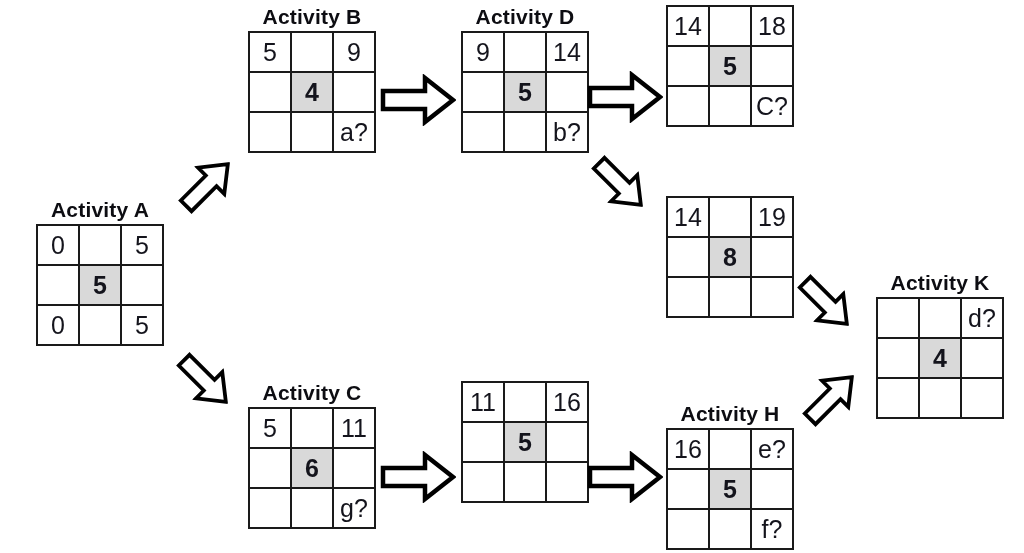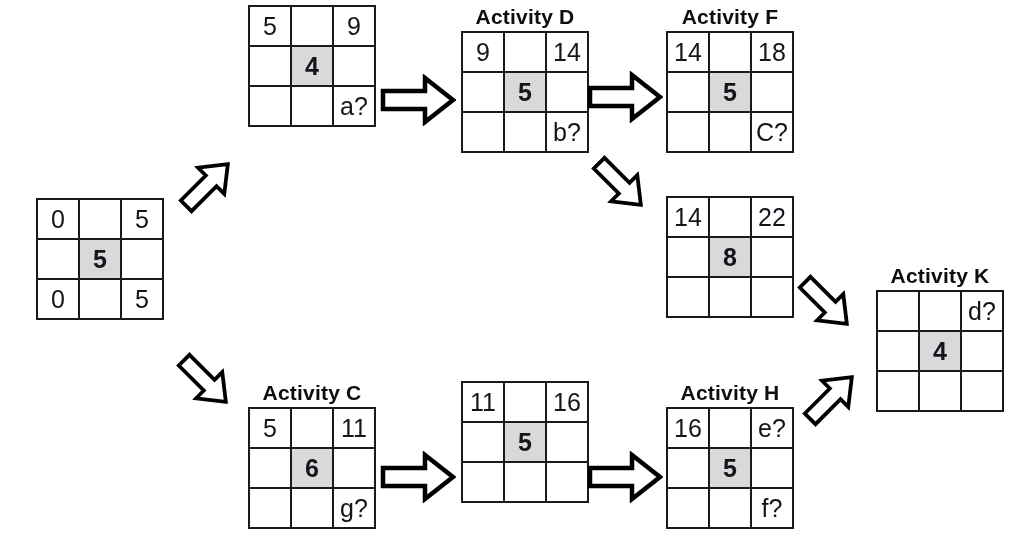--- a/index.html
+++ b/index.html
@@ -57,34 +57,36 @@
   .arrow svg { display:block; }
   .rot45  { transform:rotate(45deg); }
   .rotm45 { transform:rotate(-45deg); }
 </style>
 </head>
 <body>
 
 <div class="canvas">
 
   <div class="activity" style="left:36px;top:198px">
+    <div class="title">Activity A</div>
     <div class="grid">
       <div class="cell">0</div>
       <div class="cell"></div>
       <div class="cell">5</div>
       <div class="cell"></div>
       <div class="cell duration">5</div>
       <div class="cell"></div>
       <div class="cell">0</div>
       <div class="cell"></div>
       <div class="cell">5</div>
     </div>
   </div>
 
   <div class="activity" style="left:248px;top:5px">
+    <div class="title">Activity B</div>
     <div class="grid">
       <div class="cell">5</div>
       <div class="cell"></div>
       <div class="cell">9</div>
       <div class="cell"></div>
       <div class="cell duration">4</div>
       <div class="cell"></div>
       <div class="cell"></div>
       <div class="cell"></div>
       <div class="cell">a?</div>
@@ -100,49 +102,48 @@
       <div class="cell"></div>
       <div class="cell duration">5</div>
       <div class="cell"></div>
       <div class="cell"></div>
       <div class="cell"></div>
       <div class="cell">b?</div>
     </div>
   </div>
 
   <div class="activity" style="left:666px;top:5px">
-    <div class="title">Activity F</div>
     <div class="grid">
       <div class="cell">14</div>
       <div class="cell"></div>
       <div class="cell">18</div>
       <div class="cell"></div>
       <div class="cell duration">5</div>
       <div class="cell"></div>
       <div class="cell"></div>
       <div class="cell"></div>
       <div class="cell">C?</div>
     </div>
   </div>
 
   <div class="activity" style="left:666px;top:196px">
     <div class="grid">
       <div class="cell">14</div>
       <div class="cell"></div>
-      <div class="cell">22</div>
+      <div class="cell">19</div>
       <div class="cell"></div>
       <div class="cell duration">8</div>
       <div class="cell"></div>
       <div class="cell"></div>
       <div class="cell"></div>
       <div class="cell"></div>
     </div>
   </div>
 
-  <div class="activity" style="left:876px;top:264px">
+  <div class="activity" style="left:876px;top:271px">
     <div class="title">Activity K</div>
     <div class="grid">
       <div class="cell"></div>
       <div class="cell"></div>
       <div class="cell">d?</div>
       <div class="cell"></div>
       <div class="cell duration">4</div>
       <div class="cell"></div>
       <div class="cell"></div>
       <div class="cell"></div>
@@ -172,21 +173,21 @@
       <div class="cell">16</div>
       <div class="cell"></div>
       <div class="cell duration">5</div>
       <div class="cell"></div>
       <div class="cell"></div>
       <div class="cell"></div>
       <div class="cell"></div>
     </div>
   </div>
 
-  <div class="activity" style="left:666px;top:381px">
+  <div class="activity" style="left:666px;top:402px">
     <div class="title">Activity H</div>
     <div class="grid">
       <div class="cell">16</div>
       <div class="cell"></div>
       <div class="cell">e?</div>
       <div class="cell"></div>
       <div class="cell duration">5</div>
       <div class="cell"></div>
       <div class="cell"></div>
       <div class="cell"></div>

